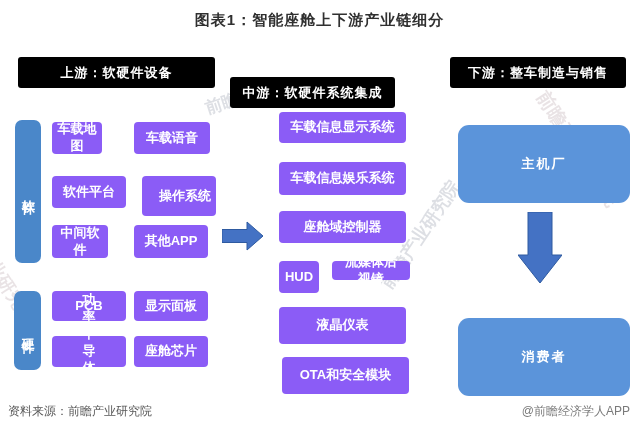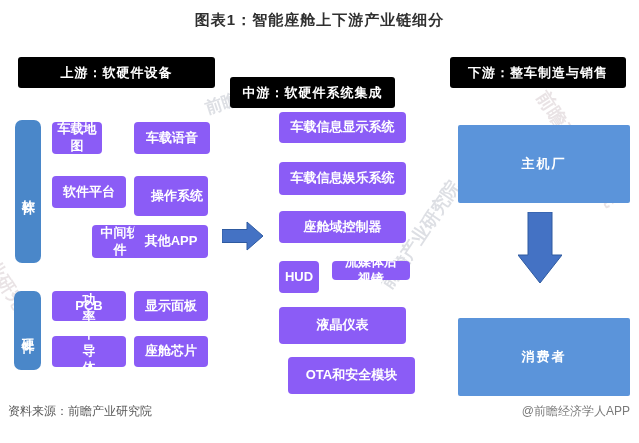--- a/index.html
+++ b/index.html
@@ -16,21 +16,21 @@
   .vbar{position:absolute;background:#4a87c9;border-radius:7px;color:#fff;
         font-weight:bold;font-size:13px;letter-spacing:3px;
         display:flex;align-items:center;justify-content:center;
         writing-mode:vertical-rl;text-orientation:upright;box-sizing:border-box;}
 
   .item{position:absolute;background:#8b5cf6;border-radius:4px;color:#fff;
         font-weight:bold;font-size:13px;line-height:1.3;text-align:center;
         display:flex;align-items:center;justify-content:center;
         padding:0 4px;box-sizing:border-box;}
 
-  .node{position:absolute;background:#5b94da;border-radius:2px;color:#fff;
+  .node{position:absolute;background:#5b94da;border-radius:11px;color:#fff;
         font-weight:bold;font-size:13px;letter-spacing:2px;
         display:flex;align-items:center;justify-content:center;box-sizing:border-box;}
 
   .arrow{position:absolute;line-height:0;}
 
   .wm{position:absolute;font-weight:bold;white-space:nowrap;pointer-events:none;}
   .wm-a{color:rgba(150,155,170,0.32);}
   .wm-b{color:rgba(175,155,160,0.28);}
 
   .footer-source{position:absolute;left:8px;top:403px;font-size:12px;color:#595959;}
@@ -49,43 +49,43 @@
   <div class="title">图表1：智能座舱上下游产业链细分</div>
 
   <div class="hdr" style="left:18px;top:57px;width:197px;">上游：软硬件设备</div>
   <div class="hdr" style="left:230px;top:57px;width:165px;margin-top:20px;">中游：软硬件系统集成</div>
   <div class="hdr" style="left:450px;top:57px;width:176px;">下游：整车制造与销售</div>
 
   <div class="vbar" style="left:15px;top:120px;width:26px;height:143px;">软件</div>
   <div class="item" style="left:52px;top:122px;width:50px;height:32px;">车载地图</div>
   <div class="item" style="left:134px;top:122px;width:76px;height:32px;">车载语音</div>
   <div class="item" style="left:52px;top:176px;width:74px;height:32px;">软件平台</div>
-  <div class="item" style="left:134px;top:176px;width:74px;height:40px;padding-left:16px;">操作系统</div>
-  <div class="item" style="left:52px;top:225px;width:56px;height:33px;margin-left:40px;">中间软件</div>
+  <div class="item" style="left:142px;top:176px;width:74px;height:40px;padding-left:16px;">操作系统</div>
+  <div class="item" style="left:52px;top:225px;width:56px;height:33px;">中间软件</div>
   <div class="item" style="left:134px;top:225px;width:74px;height:33px;">其他APP</div>
 
   <div class="vbar" style="left:14px;top:291px;width:27px;height:79px;">硬件</div>
   <div class="item" style="left:52px;top:291px;width:74px;height:30px;">PCB</div>
   <div class="item" style="left:134px;top:291px;width:74px;height:30px;">显示面板</div>
   <div class="item" style="left:52px;top:336px;width:74px;height:31px;padding:0 25px;">功率半导体器件</div>
   <div class="item" style="left:134px;top:336px;width:74px;height:31px;">座舱芯片</div>
 
   <div class="arrow" style="left:222px;top:221px;">
     <svg width="41" height="30" viewBox="0 0 41 30">
       <polygon points="0,8.5 25,8.5 25,1 41,15 25,29 25,21.5 0,21.5" fill="#4472c4" stroke="#2e5aa0" stroke-width="1"></polygon>
     </svg>
   </div>
 
   <div class="item" style="left:279px;top:112px;width:127px;height:31px;">车载信息显示系统</div>
   <div class="item" style="left:279px;top:162px;width:127px;height:33px;">车载信息娱乐系统</div>
   <div class="item" style="left:279px;top:211px;width:127px;height:32px;">座舱域控制器</div>
   <div class="item" style="left:279px;top:261px;width:40px;height:32px;">HUD</div>
   <div class="item" style="left:332px;top:261px;width:78px;height:19px;padding:0 13px;">流媒体后视镜</div>
   <div class="item" style="left:279px;top:307px;width:127px;height:37px;">液晶仪表</div>
-  <div class="item" style="left:288px;top:357px;width:127px;height:37px;">OTA和安全模块</div>
+  <div class="item" style="left:282px;top:357px;width:127px;height:37px;">OTA和安全模块</div>
 
   <div class="node" style="left:458px;top:125px;width:172px;height:78px;">主机厂</div>
 
   <div class="arrow" style="left:518px;top:212px;">
     <svg width="44" height="71" viewBox="0 0 44 71">
       <polygon points="10,0 34,0 34,43 44,43 22,71 0,43 10,43" fill="#4472c4" stroke="#2e5aa0" stroke-width="1"></polygon>
     </svg>
   </div>
 
   <div class="node" style="left:458px;top:290px;width:172px;height:78px;margin-top:28px;">消费者</div>

